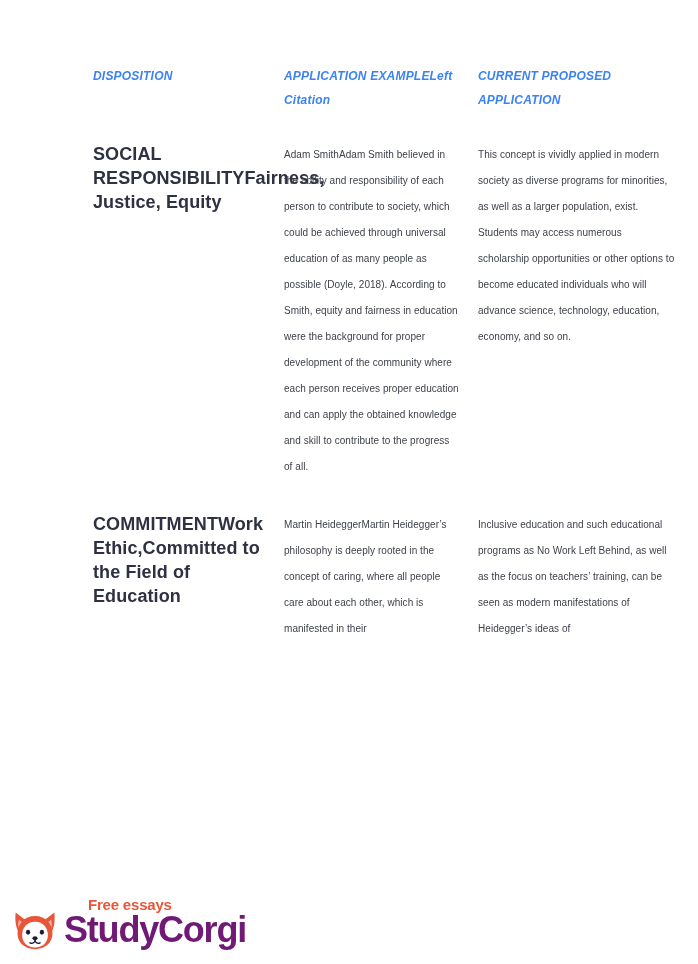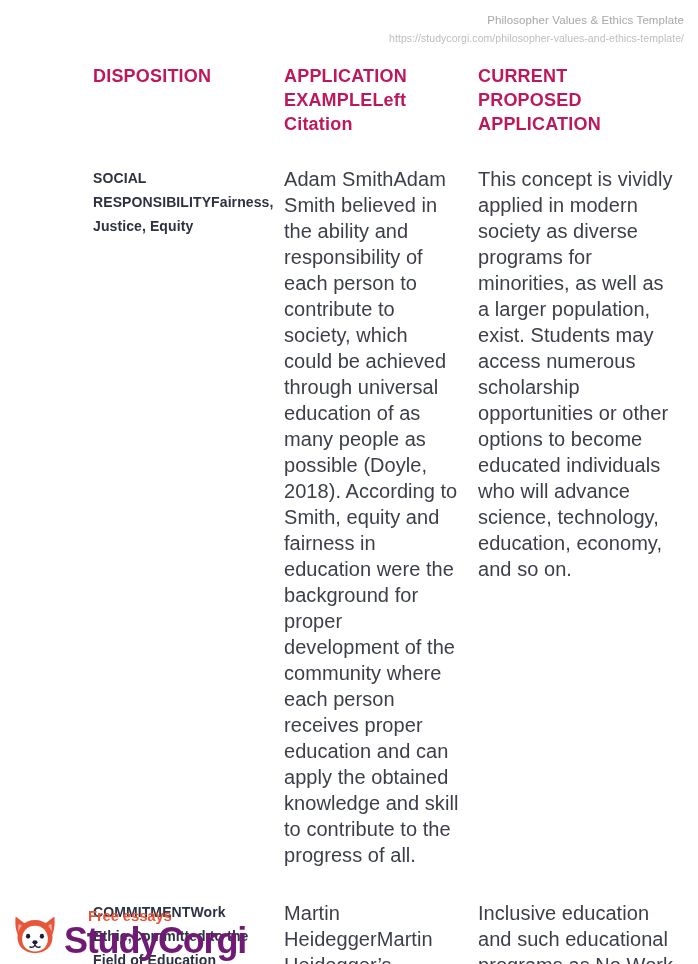--- a/index.html
+++ b/index.html
@@ -62,62 +62,63 @@
     vertical-align: top;
     text-align: left;
     padding: 0 18px 0 0;
     border: 0;
   }
 
   .head-row th {
     padding-bottom: 30px;
   }
   .col-head {
-    font-size: 18px;
-    font-weight: bold;
-    color: #be185d;
+    font-size: 12px;
+    font-weight: bold;
+    color: #3b82f6;
     line-height: 24px;
     letter-spacing: .2px;
+    font-style: italic;
   }
 
   .body-row > td {
     padding-bottom: 32px;
   }
 
   .disposition {
-    font-size: 14px;
+    font-size: 18px;
     font-weight: bold;
     color: #2d3142;
     line-height: 24px;
     letter-spacing: .1px;
   }
 
   .cell-text {
-    font-size: 20px;
+    font-size: 10px;
     color: #3c3f4a;
     line-height: 26px;
     letter-spacing: .05px;
   }
 
   
   .footer {
     position: absolute;
     left: 0;
     bottom: 0;
     width: 698px;
     height: 74px;
   }
 
   .brand {
     position: absolute;
     left: 12px;
     bottom: 6px;
     height: 56px;
     display: flex;
-    align-items: flex-end;
+    align-items: center;
   }
   .brand-mark {
     width: 46px;
     height: 46px;
     flex: none;
     margin-right: 6px;
     margin-bottom: 2px;
   }
   .brand-text {
     position: relative;
@@ -166,24 +167,20 @@
     letter-spacing: .2px;
     padding-bottom: 1px;
     box-sizing: border-box;
   }
 </style>
 </head>
 <body>
 
 <div class="page">
 
-  <div class="page-header">
-    <span class="header-title">Philosopher Values &amp; Ethics Template</span>
-    <span class="header-url">https://studycorgi.com/philosopher-values-and-ethics-template/</span>
-  </div>
 
   <table class="doc-table">
     <colgroup>
       <col class="c1">
         <col class="c2">
         <col class="c3">
     </colgroup>
     <thead>
       <tr class="head-row">
         <th>

